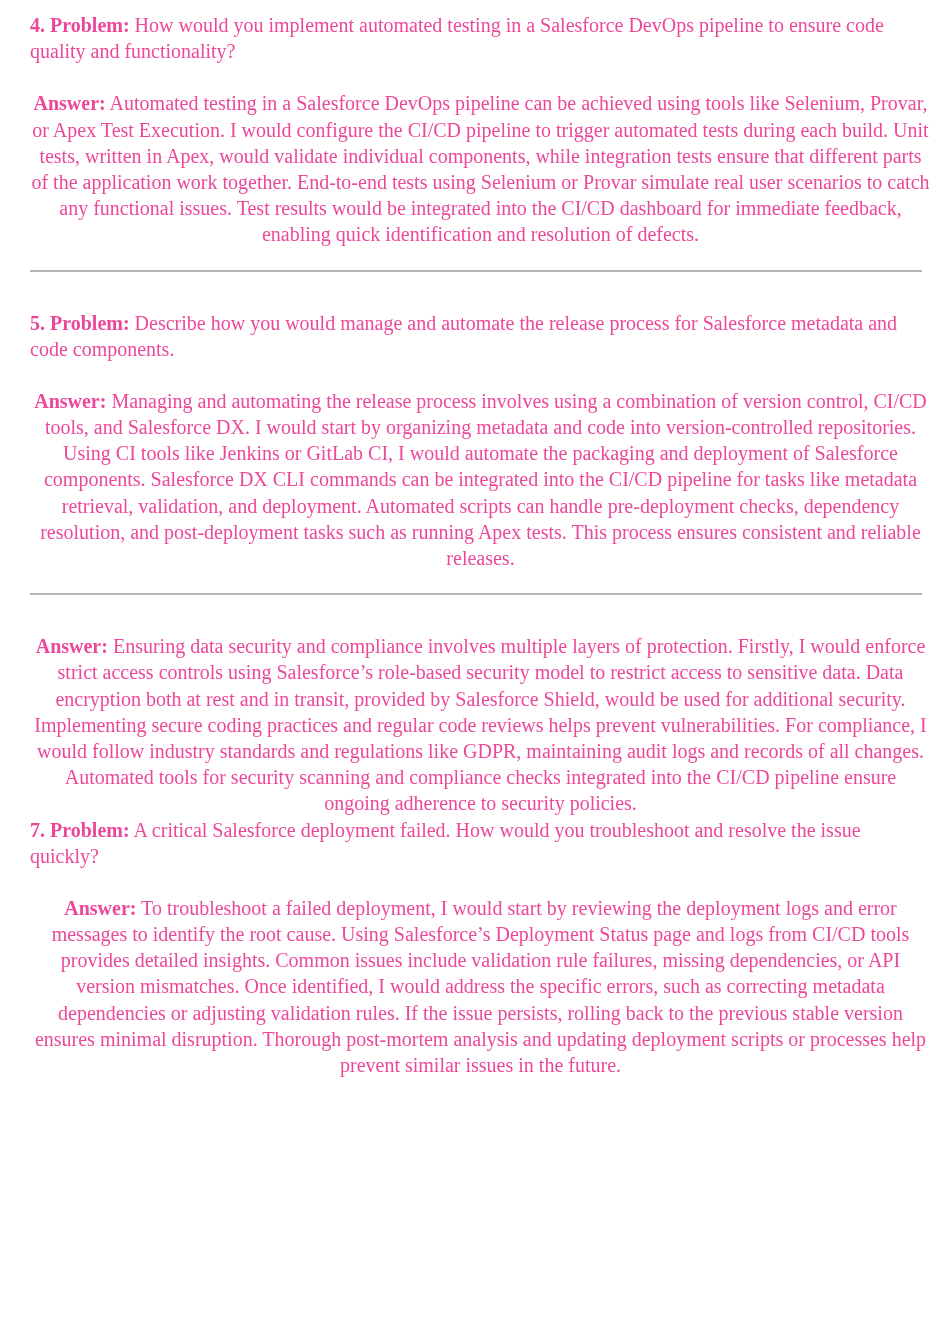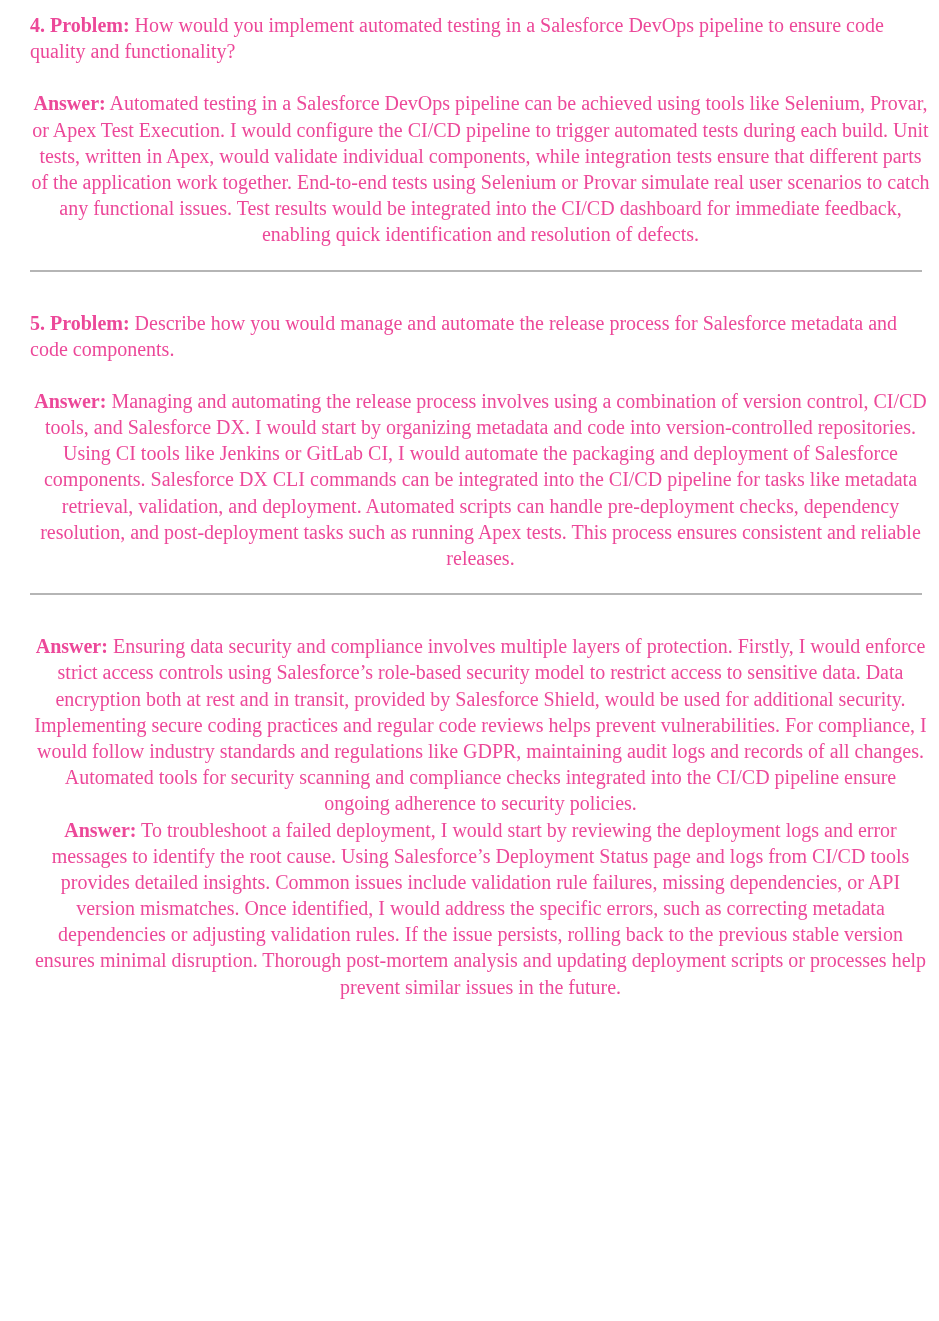--- a/index.html
+++ b/index.html
@@ -73,18 +73,22 @@
 
   <div class="qa-item">
     <p class="para">
       <strong class="lbl">Answer:</strong>
       <span>Ensuring data security and compliance involves multiple layers of protection. Firstly, I would enforce strict access controls using Salesforce’s role-based security model to restrict access to sensitive data. Data encryption both at rest and in transit, provided by Salesforce Shield, would be used for additional security. Implementing secure coding practices and regular code reviews helps prevent vulnerabilities. For compliance, I would follow industry standards and regulations like GDPR, maintaining audit logs and records of all changes. Automated tools for security scanning and compliance checks integrated into the CI/CD pipeline ensure ongoing adherence to security policies.</span>
     </p>
   </div>
 
   <div class="qa-item">
     <p class="para">
+      <strong class="lbl">7. Problem:</strong>
+      <span>A critical Salesforce deployment failed. How would you troubleshoot and resolve the issue quickly?</span>
+    </p>
+    <p class="para">
       <strong class="lbl">Answer:</strong>
       <span>To troubleshoot a failed deployment, I would start by reviewing the deployment logs and error messages to identify the root cause. Using Salesforce’s Deployment Status page and logs from CI/CD tools provides detailed insights. Common issues include validation rule failures, missing dependencies, or API version mismatches. Once identified, I would address the specific errors, such as correcting metadata dependencies or adjusting validation rules. If the issue persists, rolling back to the previous stable version ensures minimal disruption. Thorough post-mortem analysis and updating deployment scripts or processes help prevent similar issues in the future.</span>
     </p>
   </div>
 
 </div>
 
 </body></html>

